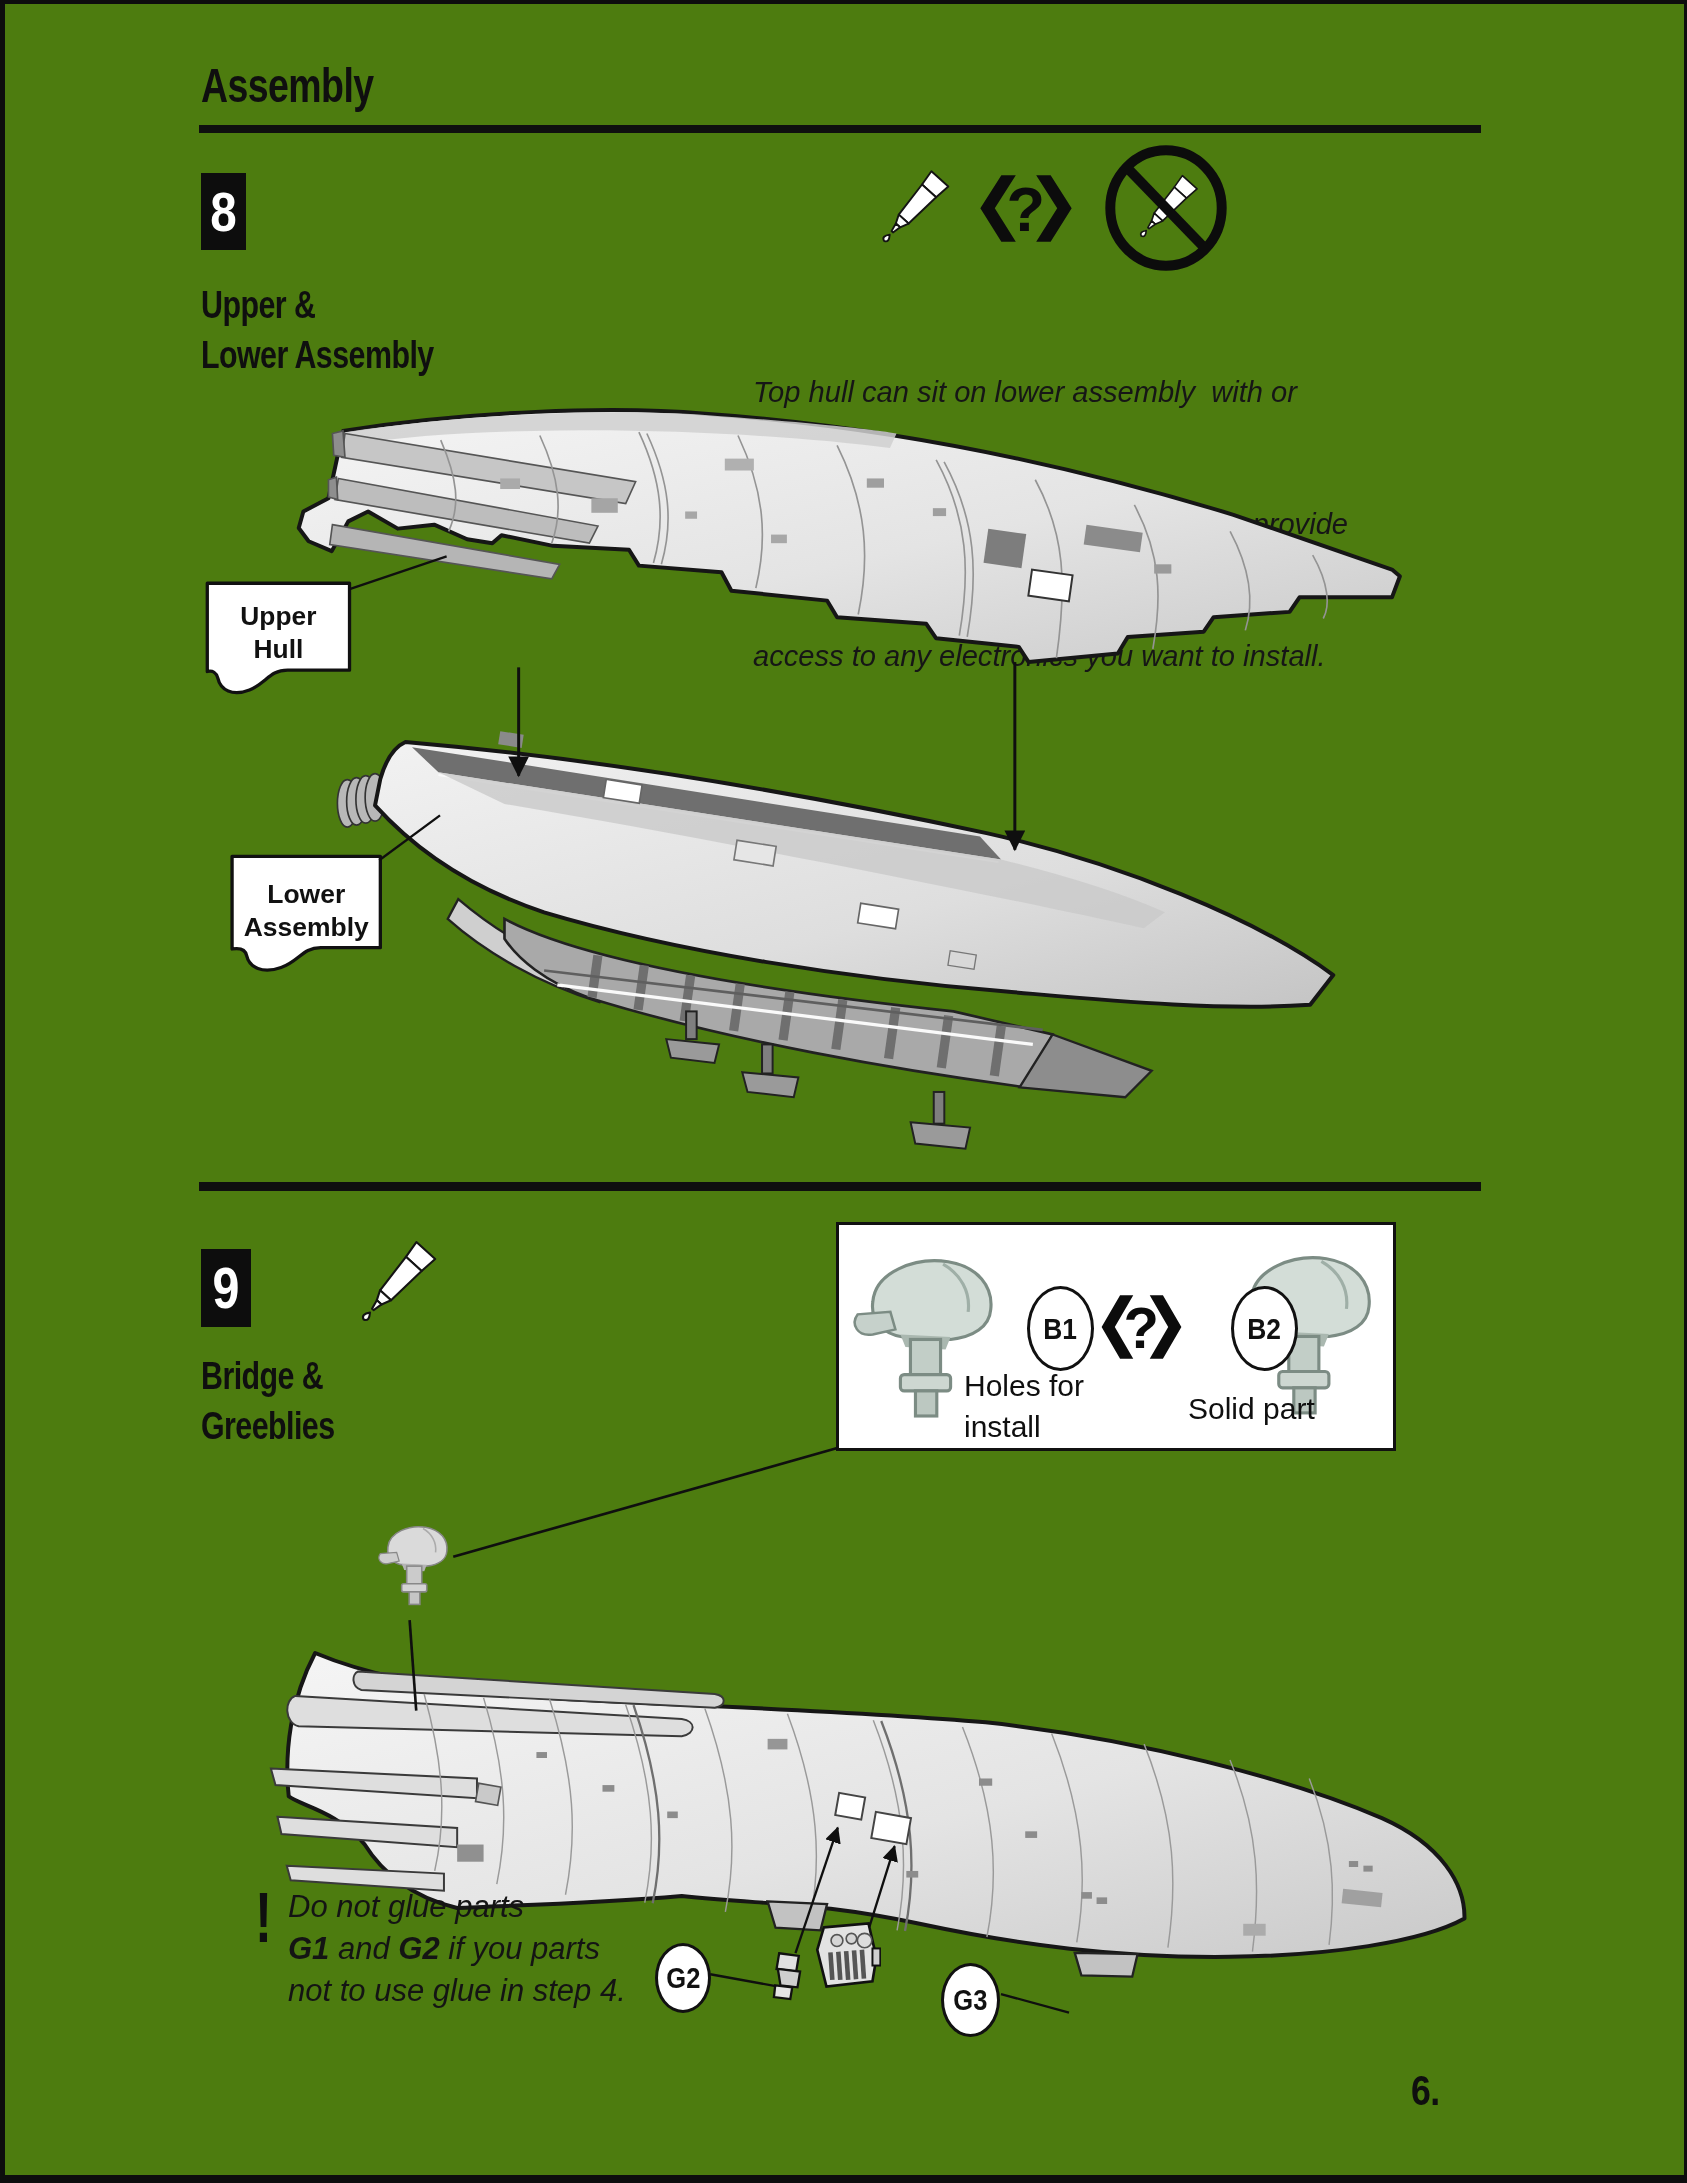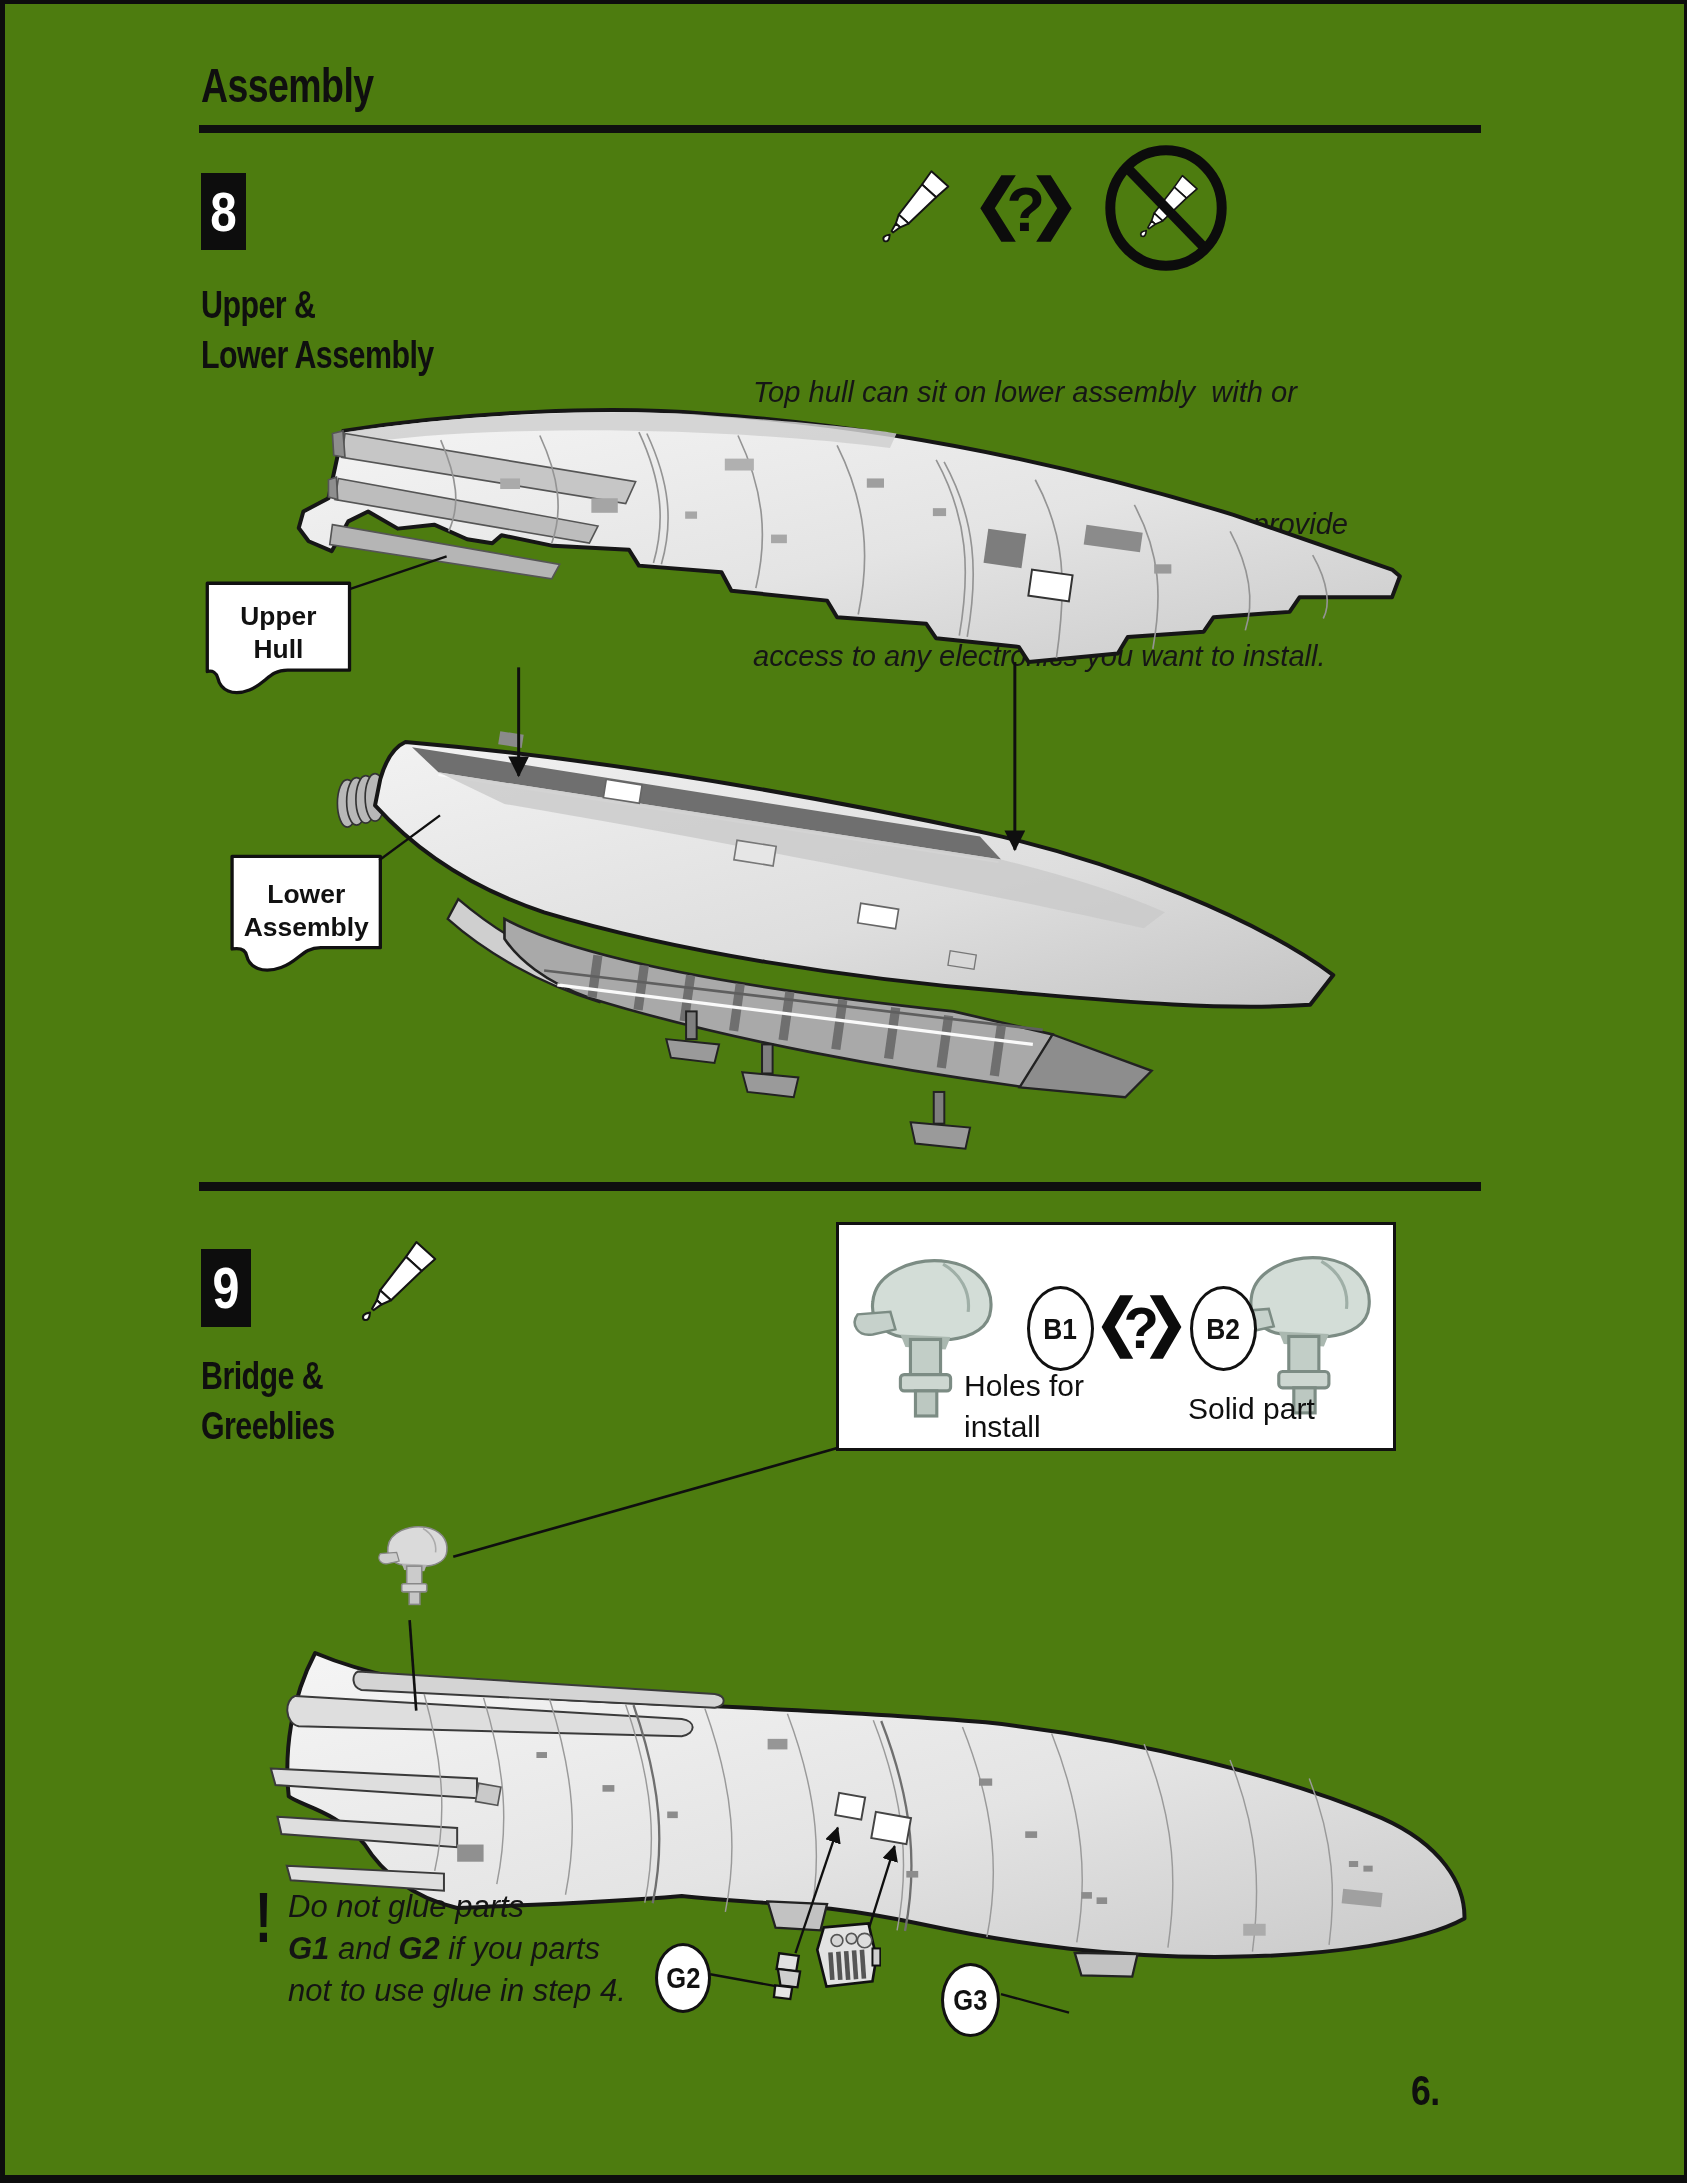--- a/index.html
+++ b/index.html
@@ -217,21 +217,21 @@
     <use href="#bridge-part" transform="translate(4,4) scale(1.9)"></use>
   </svg>
   <div class="abs ellipse" style="left:1022px;top:1282px;width:67px;height:85px;">
     <span style="font-size:30px;">B1</span>
   </div>
   <svg class="abs" style="left:1092px;top:1290px;" width="89" height="66" viewBox="0 0 135 100">
     <polygon points="35,2 55,2 27,50 55,98 35,98 7,50" fill="#0c0c0c"></polygon>
     <polygon points="100,2 80,2 108,50 80,98 100,98 128,50" fill="#0c0c0c"></polygon>
     <text x="67" y="82" text-anchor="middle" font-size="88" font-weight="bold" fill="#0c0c0c">?</text>
   </svg>
-  <div class="abs ellipse" style="left:1185px;top:1282px;width:67px;height:85px;">
+  <div class="abs ellipse" style="left:1226px;top:1282px;width:67px;height:85px;">
     <span style="font-size:30px;">B2</span>
   </div>
   <div class="abs caption" style="left:959px;top:1361px;">
     <div>Holes for</div>
     <div>install</div>
   </div>
   <div class="abs caption" style="left:1183px;top:1384px;">Solid part</div>
 
   <svg class="abs" style="left:254px;top:1497px;" width="1222" height="479" viewBox="0 0 1850 725">
     <path d="M85,230 C180,270 320,292 470,300 C700,312 900,318 1100,335 C1330,360 1560,420 1700,480

